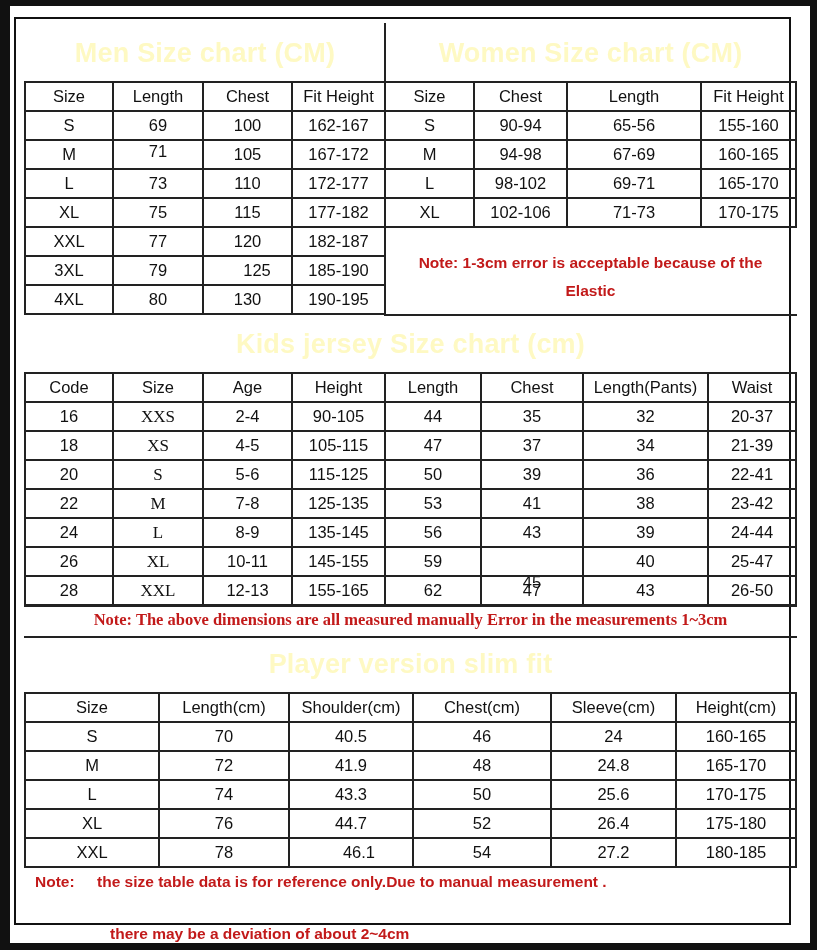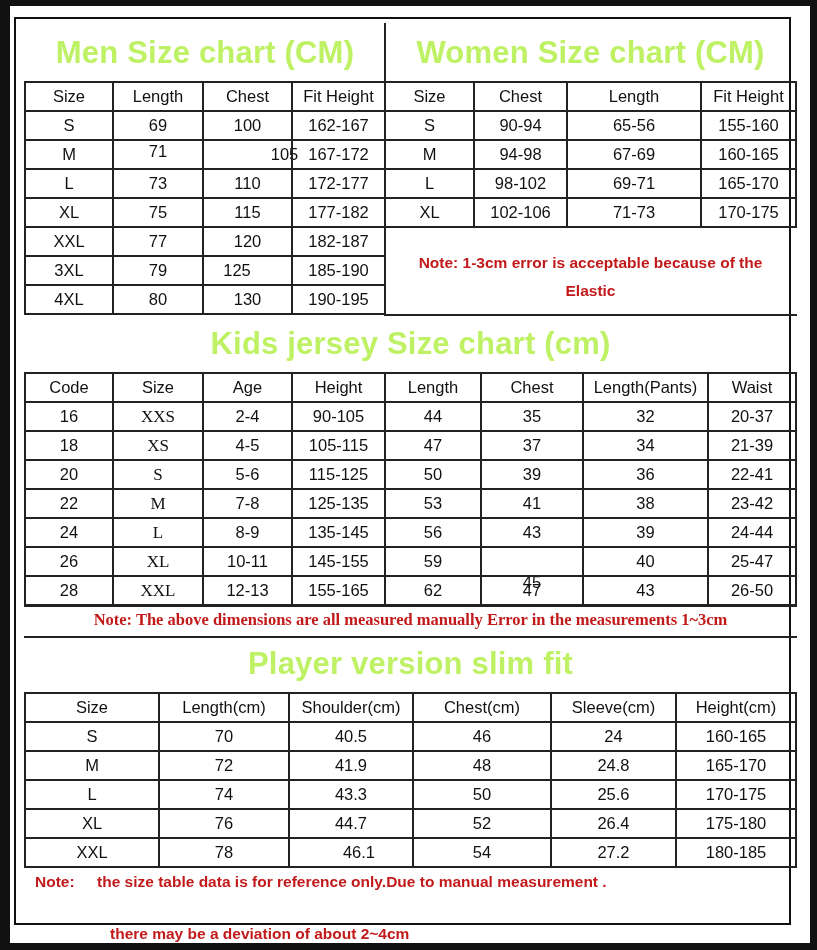--- a/index.html
+++ b/index.html
@@ -10,22 +10,22 @@
   .sheet {
     position: absolute; left: 10px; top: 6px; width: 800px; height: 937px; background: #ffffff;
   }
   .frame {
     position: absolute; left: 14px; top: 17px; width: 773px; height: 904px;
     border: 2px solid #111; box-sizing: content-box;
   }
   .hline { position: absolute; height: 2px; background: #222; }
   .vline { position: absolute; width: 2px; background: #222; }
   .title {
-    position: absolute; text-align: center; font-weight: bold; color: #bef264;
-    font-size: 31px; letter-spacing: 0.2px;
+    position: absolute; text-align: center; font-weight: bold; color: #fef9c3;
+    font-size: 27px; letter-spacing: 0.2px;
   }
   .cell {
     position: absolute; display: flex; align-items: center; justify-content: center;
     font-size: 16.5px; color: #111; white-space: nowrap;
   }
   .serif { font-family: "Liberation Serif", "DejaVu Serif", serif; font-size: 17px; }
   .note {
     position: absolute; color: #c21a1a; font-weight: bold; font-size: 15.5px; white-space: nowrap;
   }
   .note-serif { font-family: "Liberation Serif", "DejaVu Serif", serif; font-size: 16.5px; }
@@ -41,37 +41,37 @@
     <div class="cell" style="left: 26px; top: 83px; width: 86px; height: 27px;">Size</div>
     <div class="cell" style="left: 114px; top: 83px; width: 88px; height: 27px;">Length</div>
     <div class="cell" style="left: 204px; top: 83px; width: 87px; height: 27px;">Chest</div>
     <div class="cell" style="left: 293px; top: 83px; width: 91px; height: 27px;">Fit Height</div>
     <div class="cell" style="left: 26px; top: 112px; width: 86px; height: 27px;">S</div>
     <div class="cell" style="left: 114px; top: 112px; width: 88px; height: 27px;">69</div>
     <div class="cell" style="left: 204px; top: 112px; width: 87px; height: 27px;">100</div>
     <div class="cell" style="left: 293px; top: 112px; width: 91px; height: 27px;">162-167</div>
     <div class="cell" style="left: 26px; top: 141px; width: 86px; height: 27px;">M</div>
     <div class="cell" style="left: 114px; top: 141px; width: 88px; height: 21px;">71</div>
-    <div class="cell" style="left: 204px; top: 141px; width: 87px; height: 27px; margin-left: 37px;">105</div>
+    <div class="cell" style="left: 204px; top: 141px; width: 87px; height: 27px;">105</div>
     <div class="cell" style="left: 293px; top: 141px; width: 91px; height: 27px;">167-172</div>
     <div class="cell" style="left: 26px; top: 170px; width: 86px; height: 27px;">L</div>
     <div class="cell" style="left: 114px; top: 170px; width: 88px; height: 27px;">73</div>
     <div class="cell" style="left: 204px; top: 170px; width: 87px; height: 27px;">110</div>
     <div class="cell" style="left: 293px; top: 170px; width: 91px; height: 27px;">172-177</div>
     <div class="cell" style="left: 26px; top: 199px; width: 86px; height: 27px;">XL</div>
     <div class="cell" style="left: 114px; top: 199px; width: 88px; height: 27px;">75</div>
     <div class="cell" style="left: 204px; top: 199px; width: 87px; height: 27px;">115</div>
     <div class="cell" style="left: 293px; top: 199px; width: 91px; height: 27px;">177-182</div>
     <div class="cell" style="left: 26px; top: 228px; width: 86px; height: 27px;">XXL</div>
     <div class="cell" style="left: 114px; top: 228px; width: 88px; height: 27px;">77</div>
     <div class="cell" style="left: 204px; top: 228px; width: 87px; height: 27px;">120</div>
     <div class="cell" style="left: 293px; top: 228px; width: 91px; height: 27px;">182-187</div>
     <div class="cell" style="left: 26px; top: 257px; width: 86px; height: 27px;">3XL</div>
     <div class="cell" style="left: 114px; top: 257px; width: 88px; height: 27px;">79</div>
-    <div class="cell" style="left: 188px; top: 257px; width: 98px; height: 27px;">125</div>
+    <div class="cell" style="left: 208px; top: 257px; width: 98px; height: 27px;">125</div>
     <div class="cell" style="left: 293px; top: 257px; width: 91px; height: 27px;">185-190</div>
     <div class="cell" style="left: 26px; top: 286px; width: 86px; height: 27px;">4XL</div>
     <div class="cell" style="left: 114px; top: 286px; width: 88px; height: 27px;">80</div>
     <div class="cell" style="left: 204px; top: 286px; width: 87px; height: 27px;">130</div>
     <div class="cell" style="left: 293px; top: 286px; width: 91px; height: 27px;">190-195</div>
     <div class="hline" style="left: 24px; top: 81px; width: 362px;"></div>
     <div class="hline" style="left: 24px; top: 110px; width: 362px;"></div>
     <div class="hline" style="left: 24px; top: 139px; width: 362px;"></div>
     <div class="hline" style="left: 24px; top: 168px; width: 362px;"></div>
     <div class="hline" style="left: 24px; top: 197px; width: 362px;"></div>

